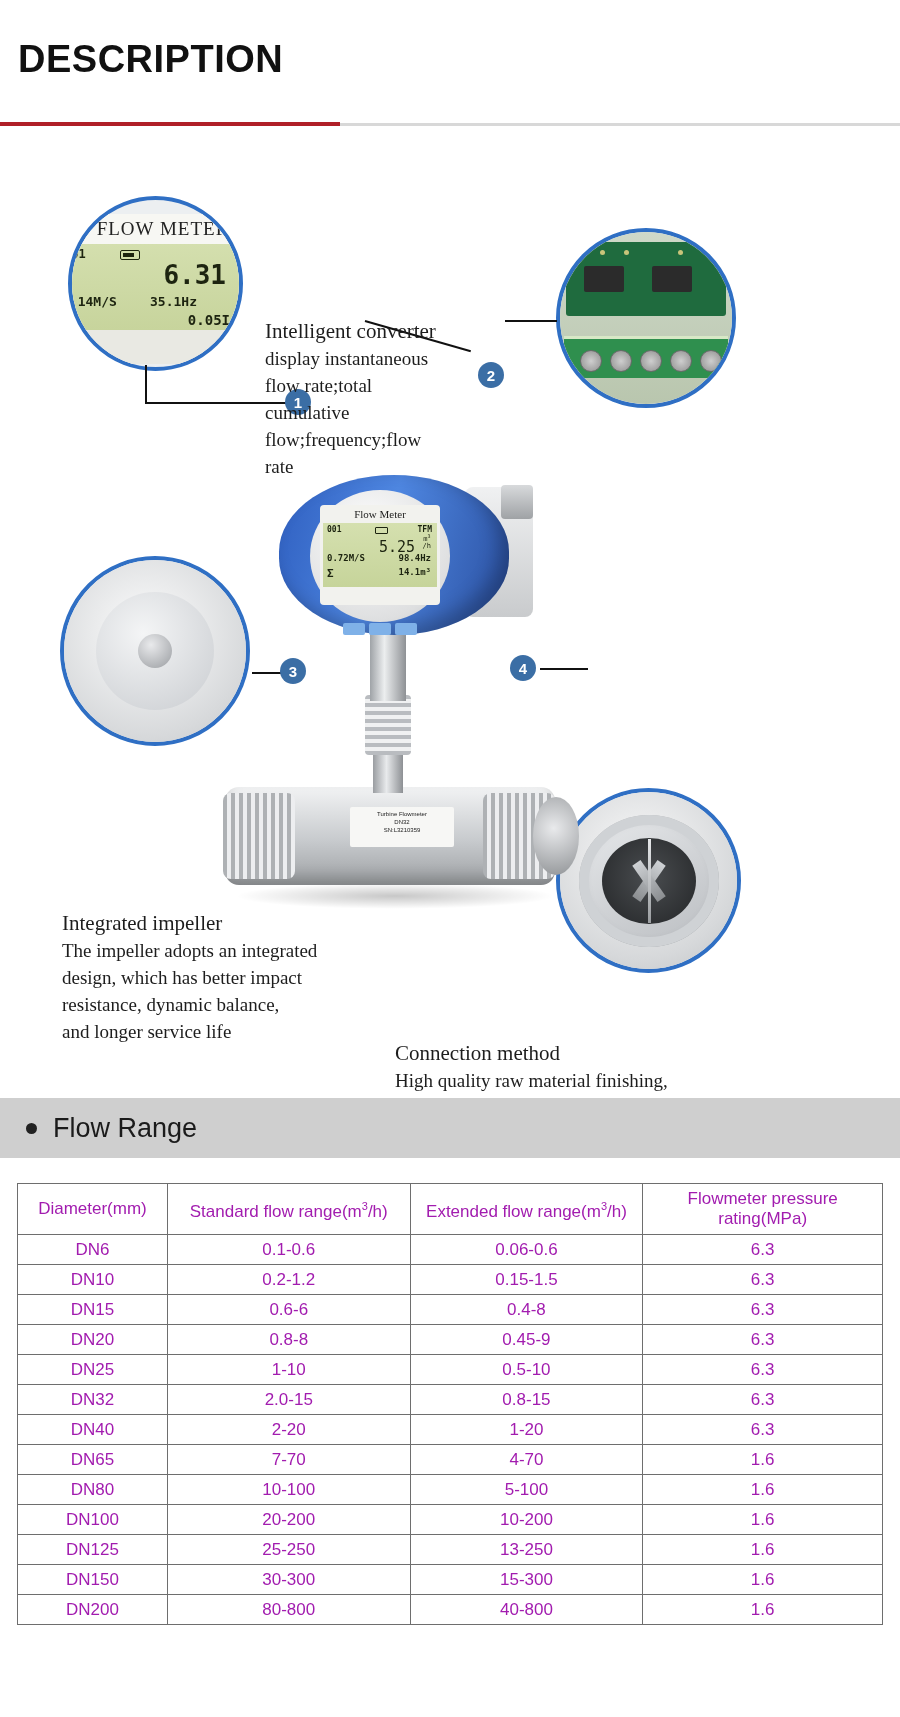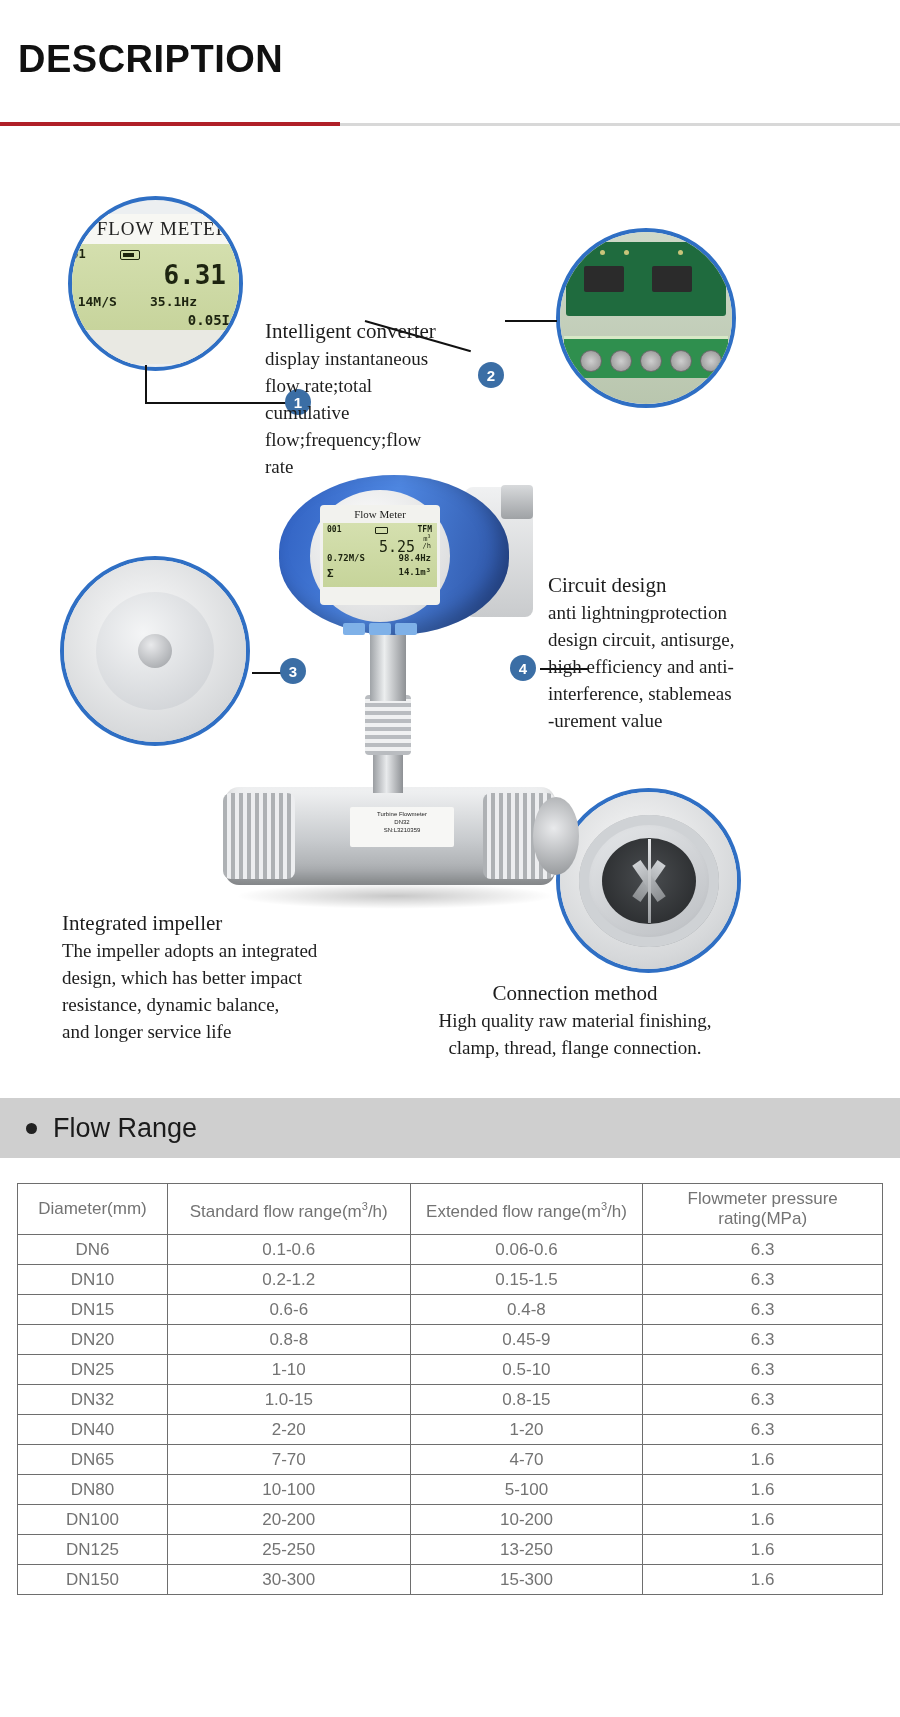--- a/index.html
+++ b/index.html
@@ -153,34 +153,34 @@
   .m4{ left:510px; top:515px; }
 
   .lead{ position:absolute; background:#111; height:2px; }
 
   
   .txt{ position:absolute; font-size:19px; line-height:27px; color:#1d1d1d;font-family:Liberation Serif, serif; }
   .txt .hd{ font-size:21px; }
   .t1{ left:265px; top:178px; width:250px; }
   .t2{ left:548px; top:432px; width:330px; }
   .t3{ left:62px; top:770px; width:360px; }
-  .t4{ left:395px; top:840px; width:360px;text-align:center; }
+  .t4{ left:395px; top:900px; width:360px; }
 
   
   .banner{
     position:absolute; left:0; top:1098px; width:900px; height:60px;
     background:#cfcfcf; display:flex; align-items:center;
   }
   .banner .bullet{ width:11px; height:11px; border-radius:50%; background:#222; margin-left:26px; }
   .banner .btxt{ font-size:27px; margin-left:16px; color:#1b1b1b; }
 
   
   table.flow{
     position:absolute; left:17px; top:1183px; width:866px;
-    border-collapse:collapse; font-size:17px; color:#737373;
+    border-collapse:collapse; font-size:17px; color:#a21caf;
   }
   table.flow th, table.flow td{
     border:1px solid #6e6e6e; text-align:center; padding:3px 4px;
   }
   table.flow th{ font-weight:normal; line-height:20px; padding:5px 4px; }
   table.flow td{ height:30px; }
   table.flow col.c1{ width:150px; }
   table.flow col.c2{ width:243px; }
   table.flow col.c3{ width:233px; }
   table.flow col.c4{ width:240px; }
@@ -314,28 +314,20 @@
 
   <div class="txt t1">
     <div class="hd">Intelligent converter</div>
     <div>display instantaneous</div>
     <div>flow rate;total</div>
     <div>cumulative</div>
     <div>flow;frequency;flow</div>
     <div>rate</div>
   </div>
 
-  <div class="txt t2">
-    <div class="hd">Circuit design</div>
-    <div>anti lightningprotection</div>
-    <div>design circuit, antisurge,</div>
-    <div>high efficiency and anti-</div>
-    <div>interference, stablemeas</div>
-    <div>-urement value</div>
-  </div>
 
   <div class="txt t3">
     <div class="hd">Integrated impeller</div>
     <div>The impeller adopts an integrated</div>
     <div>design, which has better impact</div>
     <div>resistance, dynamic balance,</div>
     <div>and longer service life</div>
   </div>
 
   <div class="txt t4">
@@ -391,21 +383,21 @@
         <td>6.3</td>
       </tr>
       <tr>
         <td>DN25</td>
         <td>1-10</td>
         <td>0.5-10</td>
         <td>6.3</td>
       </tr>
       <tr>
         <td>DN32</td>
-        <td>1.0-15</td>
+        <td>2.0-15</td>
         <td>0.8-15</td>
         <td>6.3</td>
       </tr>
       <tr>
         <td>DN40</td>
         <td>2-20</td>
         <td>1-20</td>
         <td>6.3</td>
       </tr>
       <tr>
@@ -431,14 +423,20 @@
         <td>25-250</td>
         <td>13-250</td>
         <td>1.6</td>
       </tr>
       <tr>
         <td>DN150</td>
         <td>30-300</td>
         <td>15-300</td>
         <td>1.6</td>
       </tr>
+      <tr>
+        <td>DN200</td>
+        <td>80-800</td>
+        <td>40-800</td>
+        <td>1.6</td>
+      </tr>
     </tbody>
 </table>
 
 </body></html>

